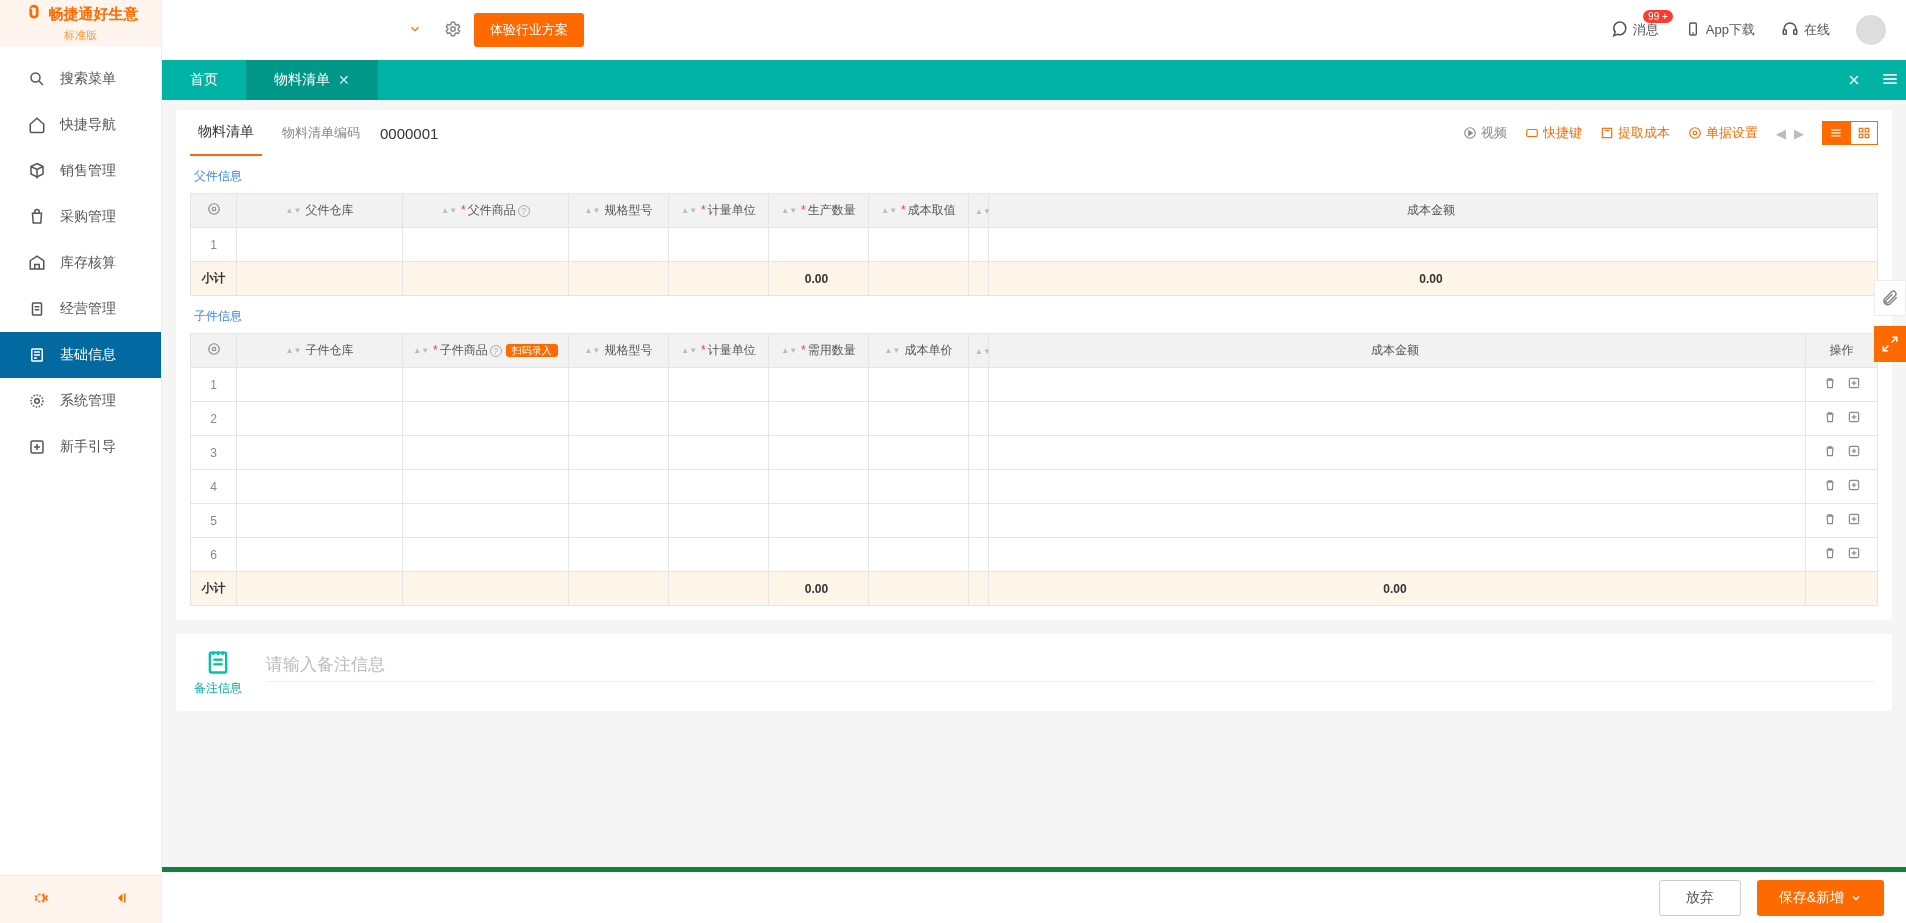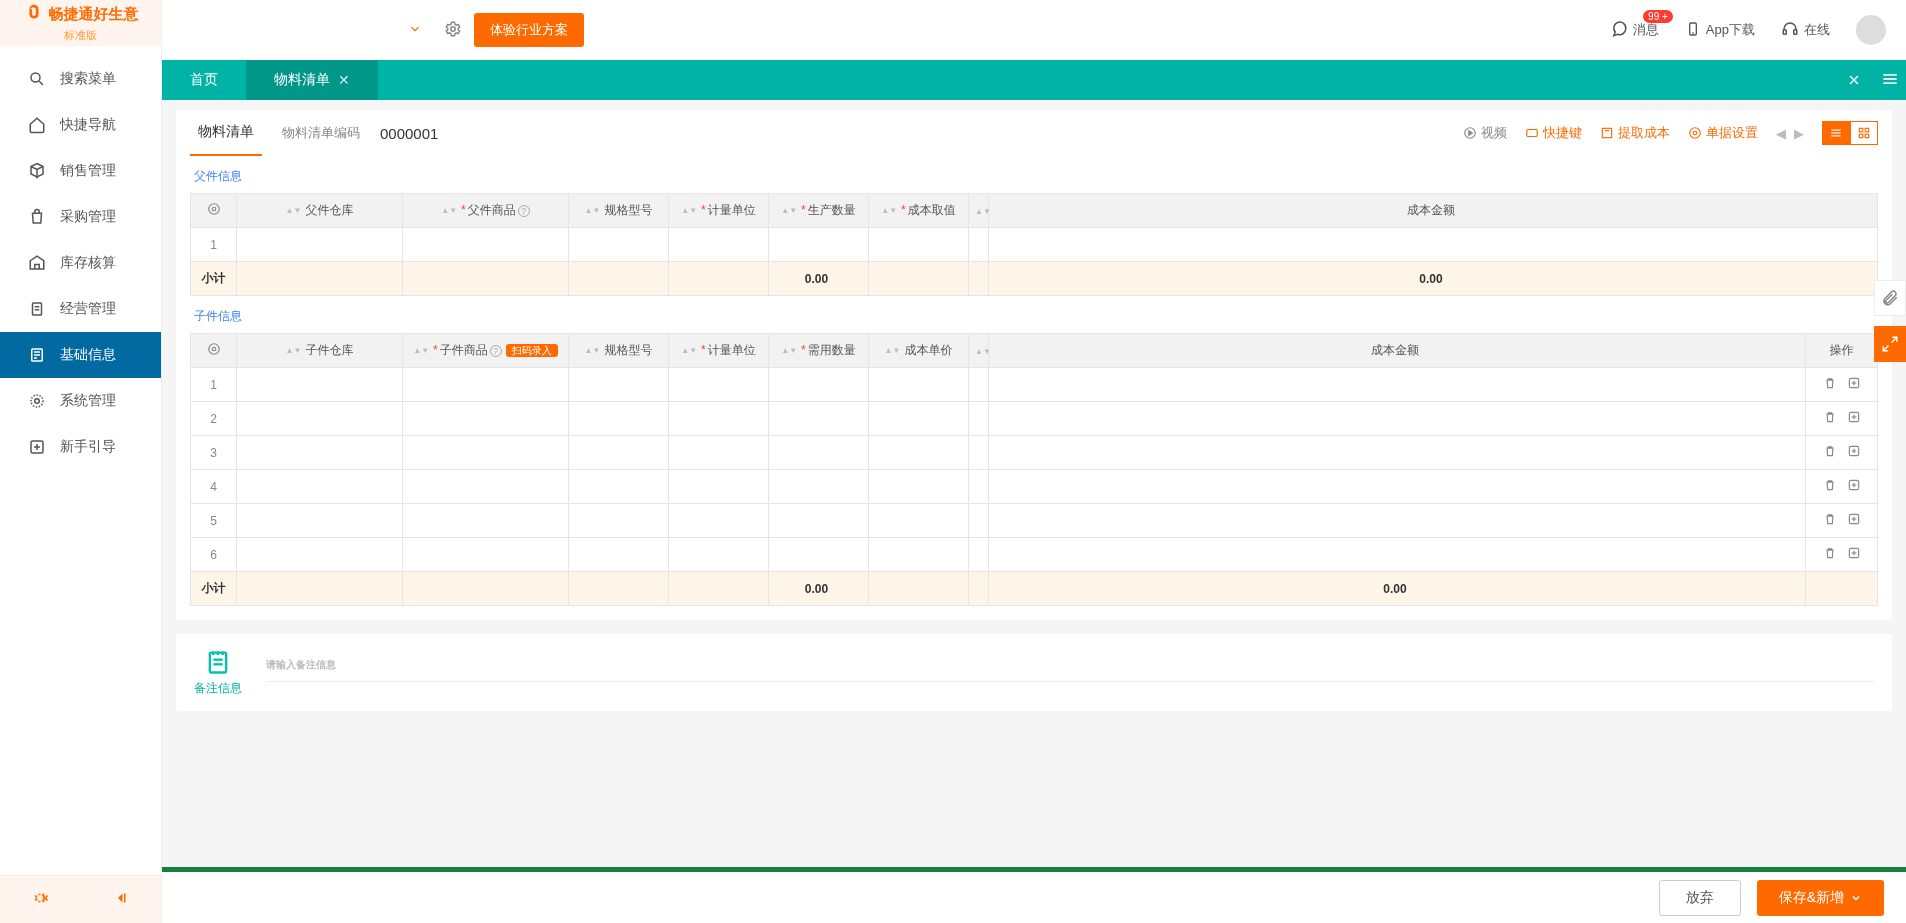--- a/index.html
+++ b/index.html
@@ -55,21 +55,21 @@
 .subtotal td{background:#fdf6e8;font-weight:600;color:#333;}
 .req{color:#ff3b30;margin-right:2px;}
 .sort-icons{display:inline-flex;flex-direction:column;line-height:5px;color:#bbb;font-size:8px;margin-right:4px;vertical-align:middle;}
 th .q-icon{display:inline-flex;width:12px;height:12px;border:1px solid #aaa;border-radius:50%;font-size:9px;align-items:center;justify-content:center;color:#aaa;margin-left:2px;}
 .scan-badge{background:#ff6a00;color:#fff;font-size:10px;padding:1px 6px;border-radius:3px;margin-left:4px;}
 .op-icons{display:flex;justify-content:center;gap:10px;color:#888;}
 .op-icons span{cursor:pointer;}
 .remarks-card{margin-top:14px;padding:14px 18px;display:flex;gap:24px;align-items:flex-start;}
 .remark-badge{display:flex;flex-direction:column;align-items:center;gap:4px;color:#00b3a4;font-size:12px;}
 .remark-badge svg{color:#00c4a7;}
-.remark-input{flex:1;border:none;border-bottom:1px solid #eee;height:34px;font-size:10px;outline:none;font-weight:bold;}
+.remark-input{flex:1;border:none;border-bottom:1px solid #eee;height:34px;font-size:17px;outline:none;}
 .remark-input::placeholder{color:#bbb;}
 .footer-bar{position:fixed;bottom:0;left:162px;right:0;height:56px;background:#fff;border-top:5px solid #15803d;display:flex;align-items:center;justify-content:flex-end;padding:0 22px;gap:16px;}
 .btn-secondary{background:#fff;border:1px solid #ccc;height:36px;padding:0 26px;border-radius:3px;cursor:pointer;color:#555;font-size:14px;}
 .btn-primary{background:#ff6a00;color:#fff;border:none;height:36px;padding:0 22px;border-radius:3px;cursor:pointer;font-size:14px;display:flex;align-items:center;gap:6px;}
 .right-floaters{position:fixed;right:0;top:280px;display:flex;flex-direction:column;gap:10px;}
 .floater{width:32px;height:36px;background:#fff;border:1px solid #eee;display:flex;align-items:center;justify-content:center;color:#888;cursor:pointer;}
 .floater.accent{background:#ff6a00;color:#fff;border:none;}
 .num-right{text-align:right;padding-right:10px !important;}
 .gear-cell{width:46px;}
 .scroll-wrap{flex:1;overflow:auto;padding-bottom:80px;}

